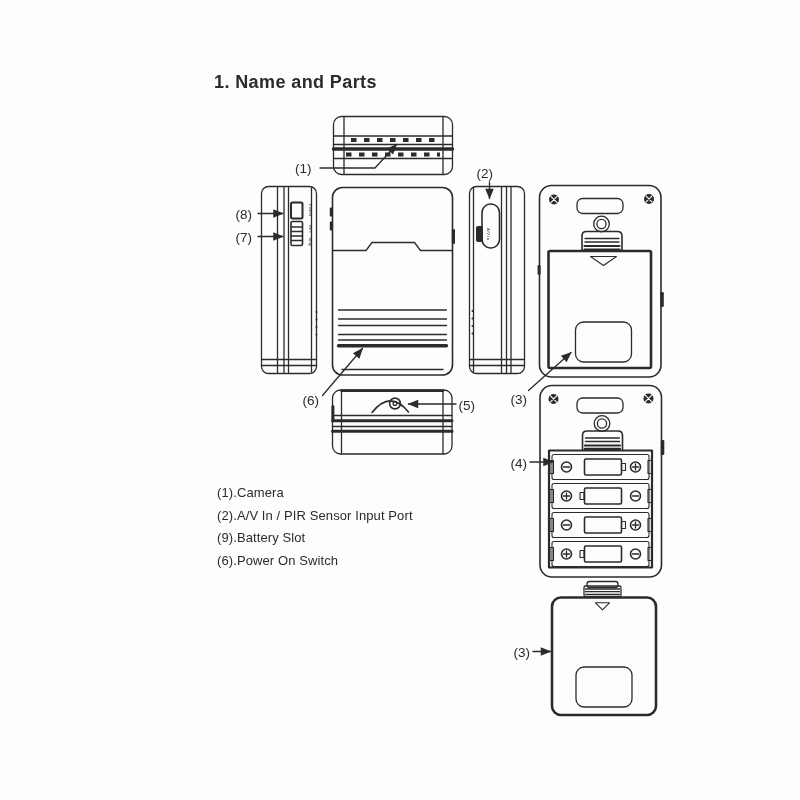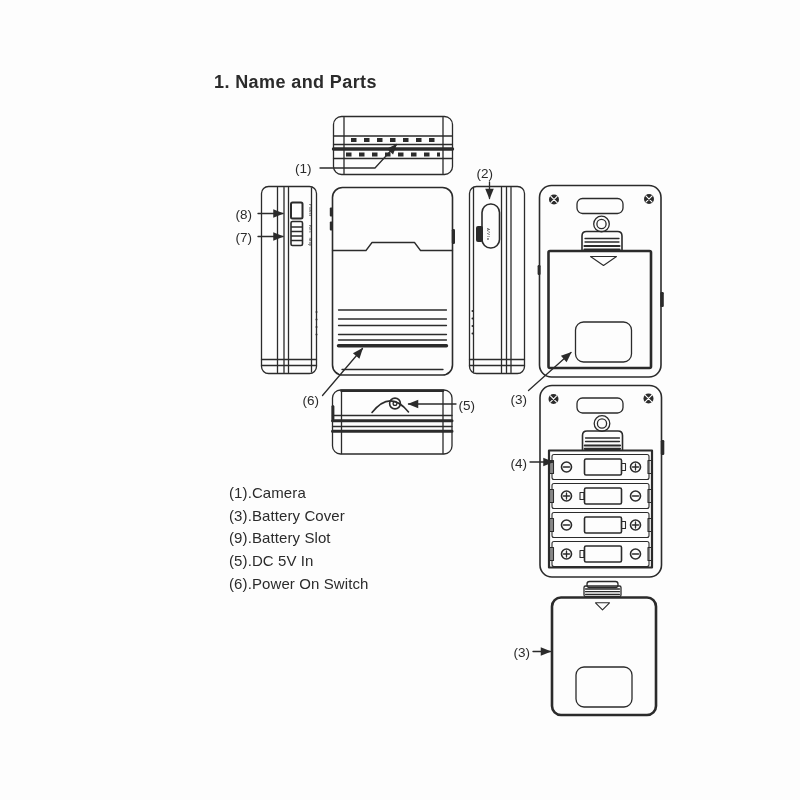--- a/index.html
+++ b/index.html
@@ -21,24 +21,24 @@
     position: absolute;
     left: 175px;
     top: 72px;
     font-size: 18px;
     font-weight: bold;
     letter-spacing: 0.4px;
     color: var(--ink, #2b2b2b);
   }
   .parts {
     position: absolute;
-    left: 190px;
+    left: 178px;
     top: 482px;
     color: var(--ink, #2b2b2b);
-    font-size: 15px;
+    font-size: 13px;
     line-height: 22.7px;
     letter-spacing: 0.1px;
   }
   svg.diagram { position: absolute; left: 0; top: 0; }
   .ln   { fill: none; stroke: var(--ink, #2b2b2b); stroke-width: 1.3; stroke-linecap: round; stroke-linejoin: round; }
   .lthin{ stroke-width: 1.1; }
   .lmed { stroke-width: 1.6; }
   .l2   { stroke-width: 2; }
   .l22  { stroke-width: 2.2; }
   .l26  { stroke-width: 2.6; }
@@ -243,19 +243,18 @@
       <rect class="ln l26" x="513" y="597.5" width="104" height="117.5" rx="9"></rect>
       <path class="ln lthin" d="M556.5,602.8 H570.5 L563.5,609.8 Z"></path>
       <rect class="ln" x="537" y="667" width="56" height="40" rx="8"></rect>
     </g>
     <path class="ln" d="M494,651.5 H511.5" marker-end="url(#ah)"></path>
     <text class="co" x="474.5" y="656.5">(3)</text>
   </svg>
 
   <div class="parts">
     <div>(1).Camera</div>
-    <div>(3).Battery Cover</div>
+    <div>(2).A/V In / PIR Sensor Input Port</div>
     <div>(9).Battery Slot</div>
-    <div>(5).DC 5V In</div>
     <div>(6).Power On Switch</div>
   </div>
 
 </div>
 
 </body></html>

